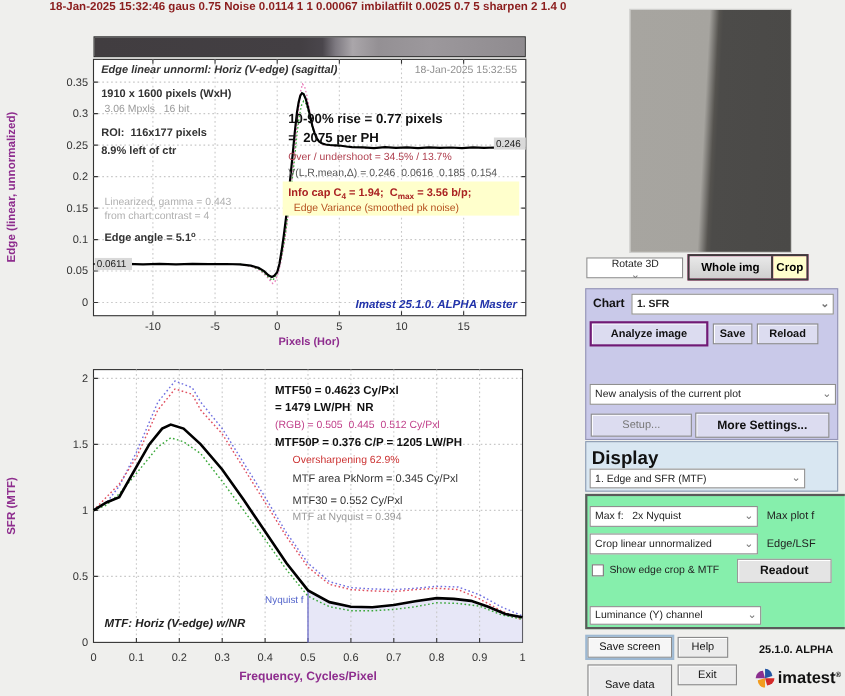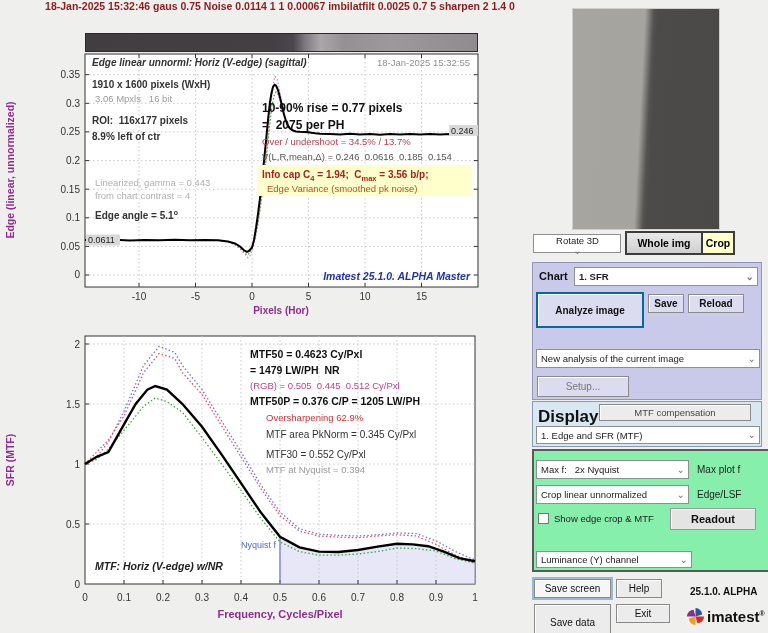--- a/index.html
+++ b/index.html
@@ -243,34 +243,34 @@
     <div class="g1">Whole img</div>
     <div class="g2">Crop</div>
   </div>
 
   <div class="abs panel-chart">
     <div class="abs lbl" style="left:6px;top:7px;">Chart</div>
     <div class="abs sel" style="left:41px;top:4px;width:184px;font-weight:bold;">
       <span>1. SFR</span>
         <span class="arr">⌄</span>
     </div>
-    <div class="abs btn bold lav" style="left:3px;top:29px;width:108px;height:36px;border:2px solid #0369a1;">Analyze image</div>
+    <div class="abs btn bold lav" style="left:3px;top:29px;width:108px;height:23px;border:2px solid #701a75;">Analyze image</div>
     <div class="abs btn bold lav" style="left:115px;top:31px;width:36px;height:19px;">Save</div>
     <div class="abs btn bold lav" style="left:155px;top:31px;width:56px;height:19px;">Reload</div>
     <div class="abs sel" style="left:3px;top:86px;width:224px;">
-      <span>New analysis of the current image</span>
+      <span>New analysis of the current plot</span>
         <span class="arr">⌄</span>
     </div>
     <div class="abs btn lav" style="left:4px;top:113px;width:92px;height:21px;color:#777;">Setup...</div>
+    <div class="abs btn bold lav" style="left:99px;top:112px;width:122px;height:23px;font-size:11px;">More Settings...</div>
   </div>
 
   <div class="abs panel-display">
     <div class="abs lbl" style="left:5px;top:5px;font-size:17px;">Display</div>
-    <div class="abs btn" style="left:66px;top:2px;width:152px;height:17px;font-size:9.5px;color:#444;">MTF compensation</div>
-    <div class="abs sel" style="left:3px;top:24px;width:224px;height:18px;">
+    <div class="abs sel" style="left:3px;top:24px;width:196px;height:18px;">
       <span>1. Edge and SFR (MTF)</span>
         <span class="arr">⌄</span>
     </div>
   </div>
 
   <div class="abs panel-opts">
     <div class="abs sel" style="left:2px;top:9px;width:153px;">
       <span>Max f:&nbsp;&nbsp;&nbsp;2x Nyquist</span>
         <span class="arr">⌄</span>
     </div>

